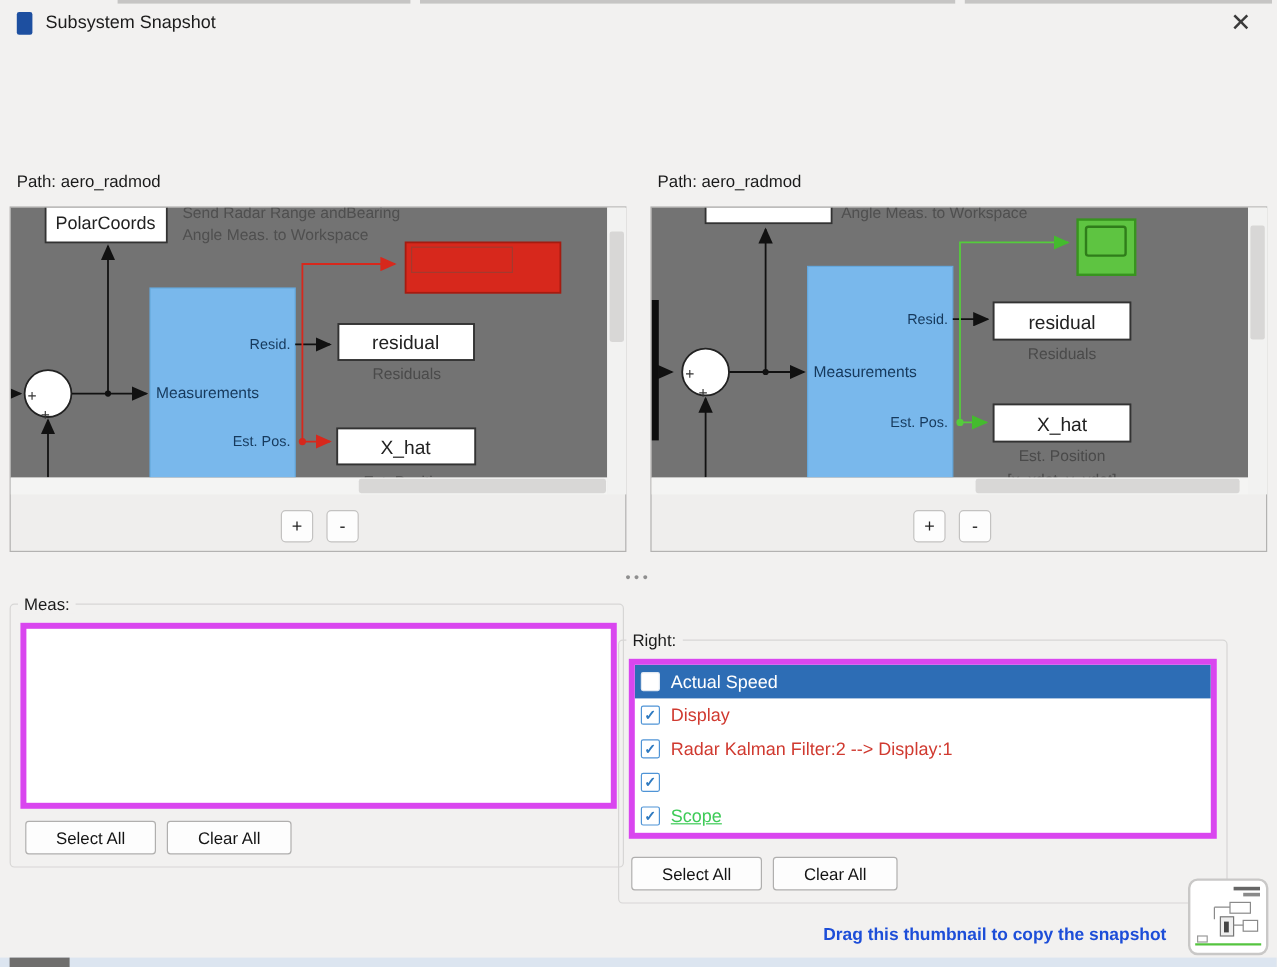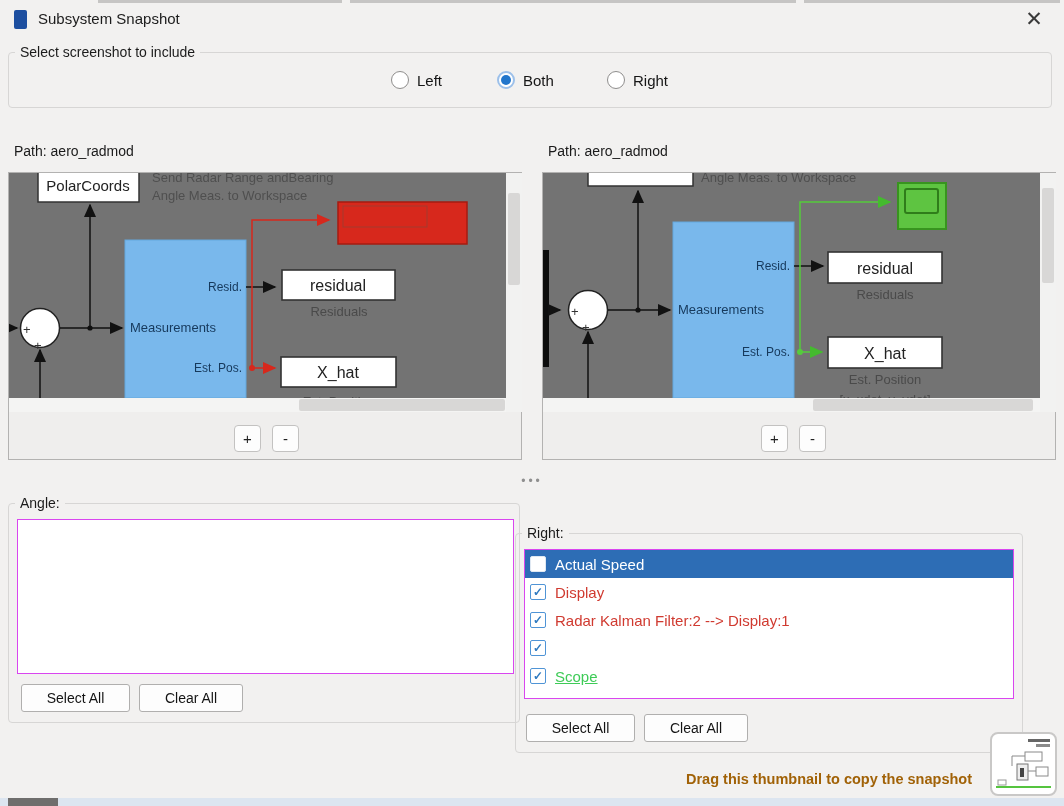--- a/index.html
+++ b/index.html
@@ -24,65 +24,50 @@
   .canvas{position:absolute;left:0;top:0;width:497px;height:225px;background:#737373;overflow:hidden;}
   .hscroll{position:absolute;left:0;top:225px;width:497px;height:14px;background:#f4f4f3;}
   .hthumb{position:absolute;top:1px;height:12px;background:#d8d7d6;border-radius:2px;}
   .vscroll{position:absolute;left:497px;top:0;width:16px;height:239px;background:#f2f2f1;}
   .vthumb{position:absolute;left:2px;width:12px;background:#d8d7d6;border-radius:2px;}
   .pathlbl{position:absolute;font-size:14px;color:#1a1a1a;}
   .zoombtn{position:absolute;width:27px;height:27px;background:#fdfdfd;border:1px solid #c3c2c1;border-radius:4px;
            font-size:15px;color:#222;display:flex;align-items:center;justify-content:center;box-sizing:border-box;}
   .splitter{position:absolute;left:508px;top:474px;width:48px;text-align:center;font-size:12px;color:#8f8f8f;letter-spacing:3px;}
   
-  .listbox{position:absolute;background:#fff;border:1px solid #d946ef;box-sizing:border-box;overflow:hidden;}
+  .listbox{position:absolute;background:#fff;border:5px solid #d946ef;box-sizing:border-box;overflow:hidden;}
   .list-row{height:28px;display:flex;align-items:center;gap:9px;padding-left:5px;font-size:15px;}
   .list-row.selected{background:#2d6db5;}
   .cb{width:16px;height:16px;border:1px solid #8a9aa8;border-radius:2px;background:#fff;box-sizing:border-box;
       display:flex;align-items:center;justify-content:center;font-size:12px;font-weight:700;color:#2f7ac0;flex:0 0 auto;}
   .cb.checked{border-color:#4f94d6;}
   .list-row.selected .cb{border-color:#dfe8f2;}
   
   .btn{position:absolute;background:#fdfdfd;border:1px solid #b0afae;border-radius:3px;font-size:14px;color:#141414;
        display:flex;align-items:center;justify-content:center;box-sizing:border-box;font-family:"Liberation Sans",sans-serif;}
-  .draghint{position:absolute;font-size:14.5px;font-weight:600;color:#a16207;}
+  .draghint{position:absolute;font-size:14.5px;font-weight:600;color:#1d4ed8;}
   .thumbcard{position:absolute;left:990px;top:732px;width:67px;height:64px;background:#fff;border:2px solid #c9c8c7;
              border-radius:8px;box-sizing:border-box;}
   .bottomstrip{position:absolute;left:0;top:798px;width:1064px;height:8px;background:#dce5f0;}
   .bottomdark{position:absolute;left:8px;top:798px;width:50px;height:8px;background:#6f6e6d;}
   svg text{font-family:"Liberation Sans",sans-serif;}
 </style>
 </head>
 <body>
 
 <div id="app">
 
   <div class="topstrip" style="left:98px;width:244px;"></div>
   <div class="topstrip" style="left:350px;width:446px;"></div>
   <div class="topstrip" style="left:804px;width:256px;"></div>
 
   <div class="appicon"></div>
   <div class="title">Subsystem Snapshot</div>
   <div class="close">✕</div>
 
-  <div class="groupbox" style="left:8px;top:52px;width:1042px;height:54px;">
-    <span class="legend">Select screenshot to include</span>
-    <label class="radio" style="left:382px;top:18px;">
-      <span class="rdot"></span>
-      <span>Left</span>
-    </label>
-    <label class="radio" style="left:488px;top:18px;">
-      <span class="rdot on"></span>
-      <span>Both</span>
-    </label>
-    <label class="radio" style="left:598px;top:18px;">
-      <span class="rdot"></span>
-      <span>Right</span>
-    </label>
-  </div>
 
   <div class="pathlbl" style="left:14px;top:143px;">Path: aero_radmod</div>
   <div class="pathlbl" style="left:548px;top:143px;">Path: aero_radmod</div>
 
   <div class="panel" style="left:8px;top:172px;">
     <div class="canvas">
       <svg width="497" height="225">
         <defs>
           <marker id="aBL" markerWidth="9" markerHeight="8" refX="8" refY="4" orient="auto">
               <path d="M0,0 L9,4 L0,8 z" fill="#111"></path>
@@ -193,21 +178,21 @@
     <div class="vscroll">
         <div class="vthumb" style="top:15px;height:95px;"></div>
       </div>
     <div class="zoombtn" style="left:218px;top:252px;">+</div>
     <div class="zoombtn" style="left:256px;top:252px;">-</div>
   </div>
 
   <div class="splitter">•••</div>
 
   <div class="groupbox" style="left:8px;top:503px;width:510px;height:218px;">
-    <span class="legend">Angle:</span>
+    <span class="legend">Meas:</span>
     <div class="listbox" style="left:8px;top:15px;width:497px;height:155px;"></div>
     <div class="btn" style="left:12px;top:180px;width:109px;height:28px;">Select All</div>
     <div class="btn" style="left:130px;top:180px;width:104px;height:28px;">Clear All</div>
   </div>
 
   <div class="groupbox" style="left:515px;top:503px;width:506px;height:218px;margin-top:30px;">
     <span class="legend">Right:</span>
     <div class="listbox" style="left:8px;top:15px;width:490px;height:150px;">
         <div class="list-row selected">
           <span class="cb"></span>

